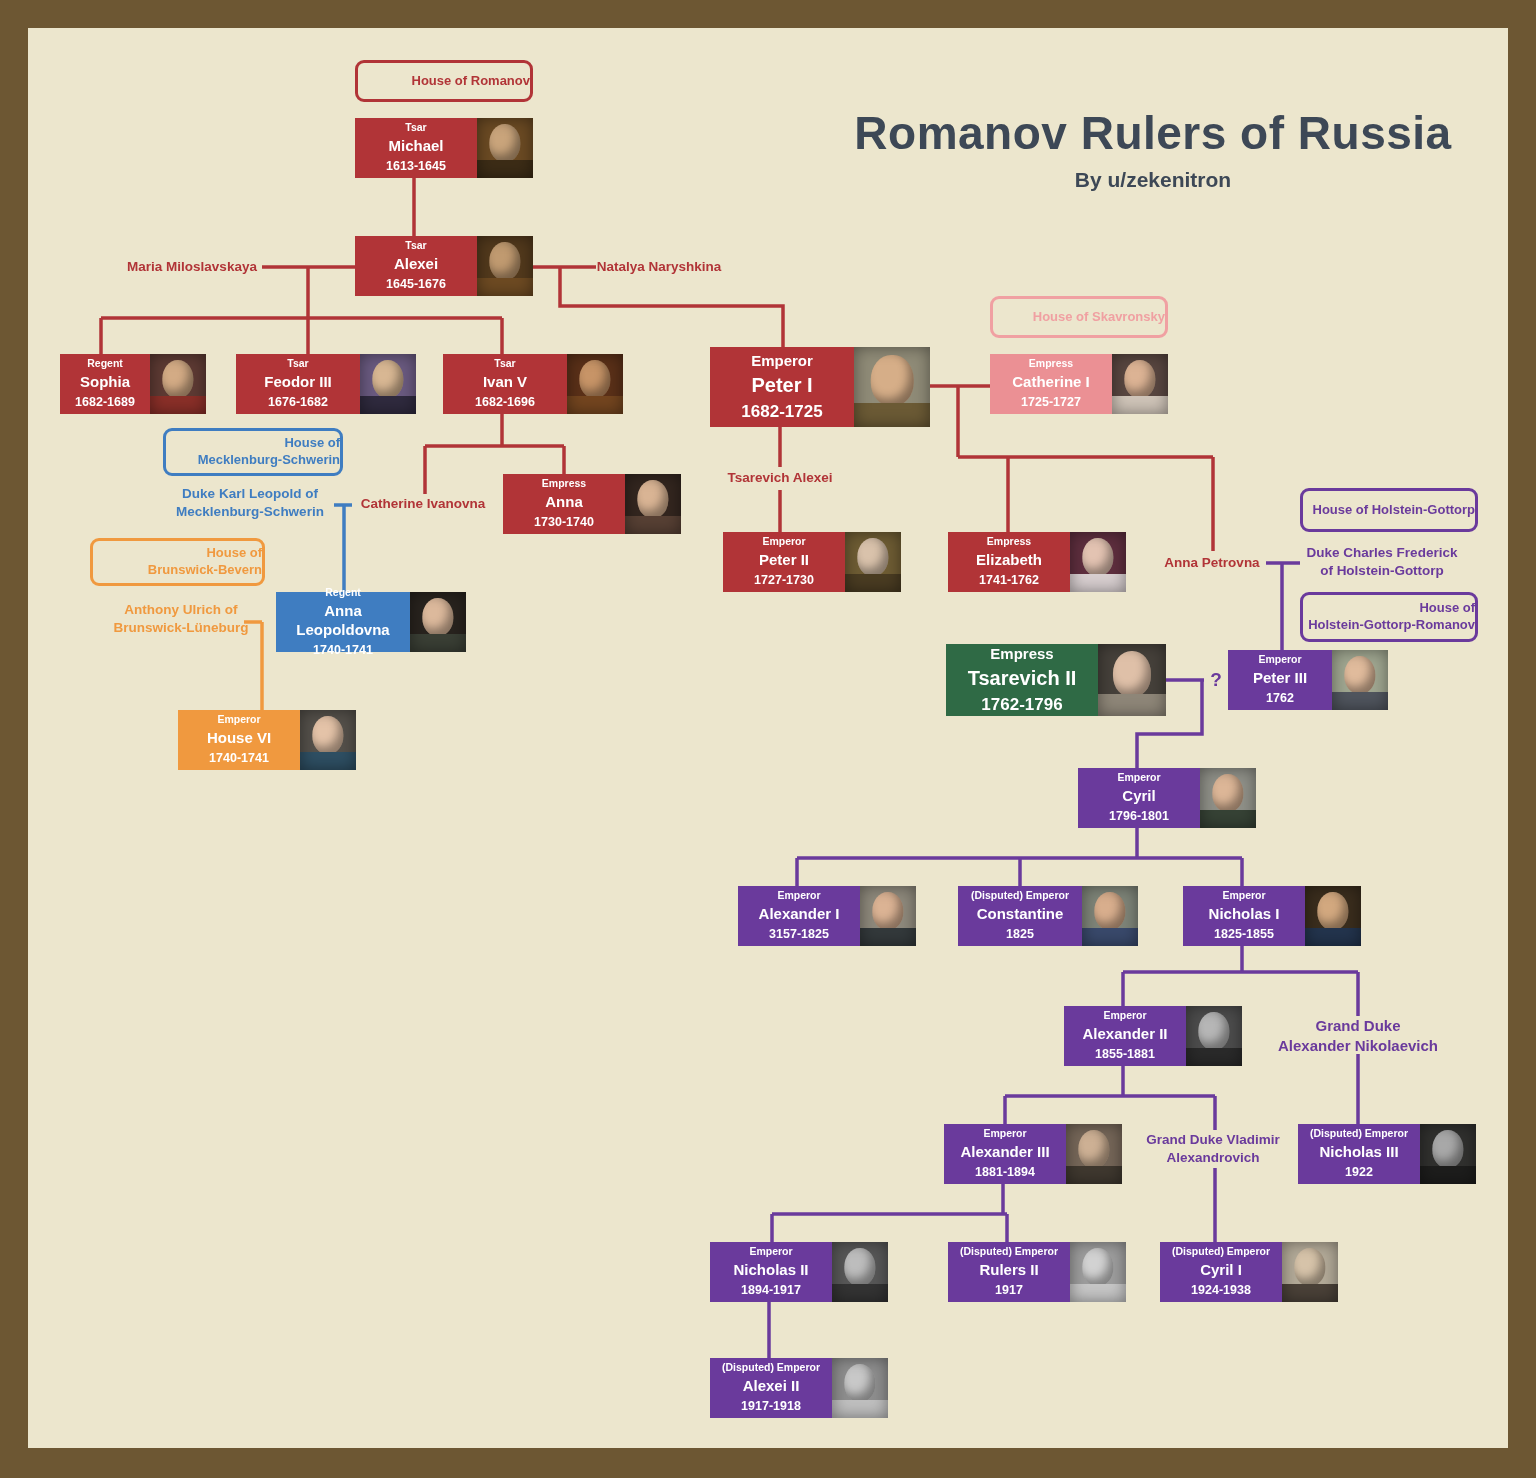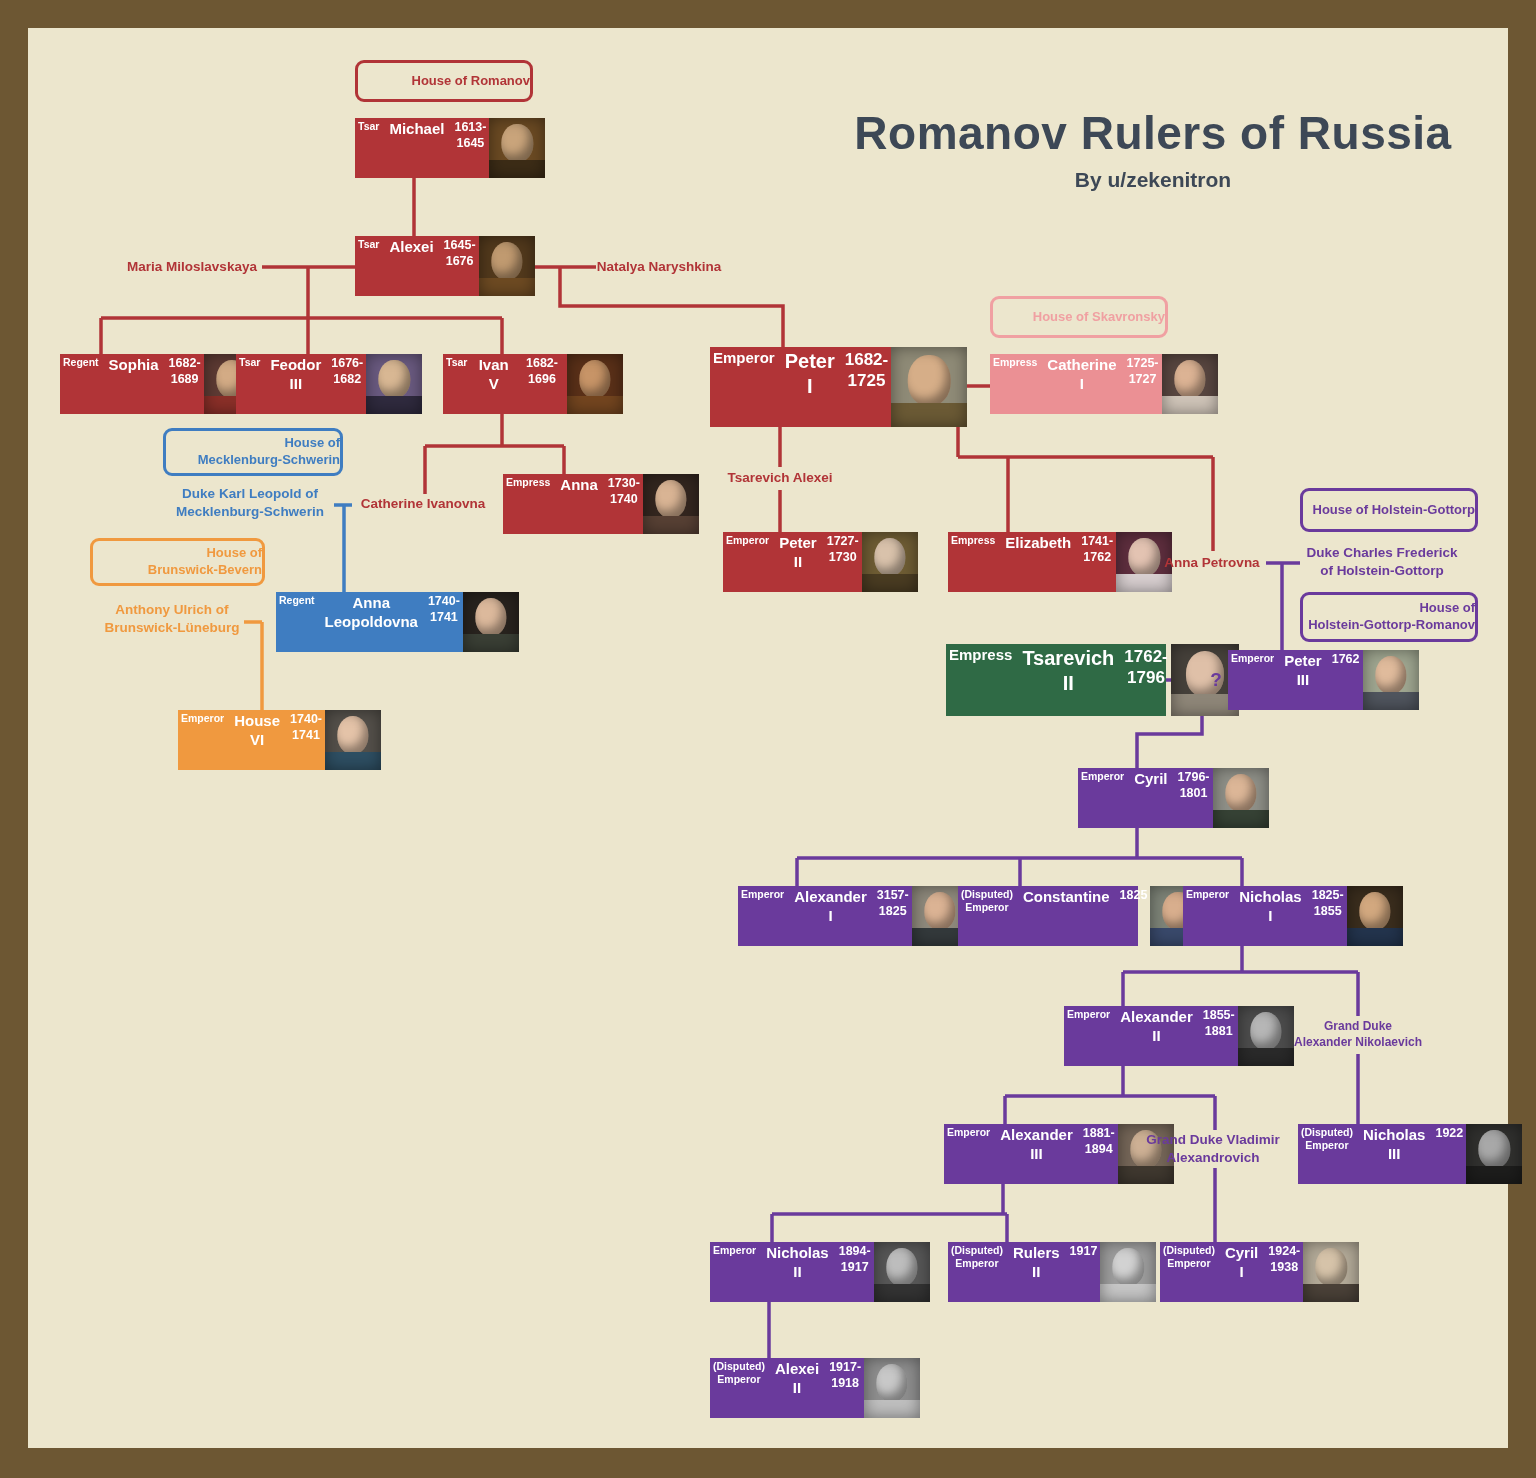--- a/index.html
+++ b/index.html
@@ -13,21 +13,21 @@
     position:absolute; left:28px; top:28px; width:1480px; height:1420px;
     background:#ece6cd;
   }
   #connector-layer { position:absolute; left:0; top:0; }
   #tree-layer { position:absolute; left:0; top:0; width:100%; height:100%; }
   .title-block { position:absolute; left:770px; top:106px; width:766px; text-align:center; color:#3d4856; }
   .title-block h1 { margin:0; font-size:46px; font-weight:bold; letter-spacing:0.5px; }
   .title-block .subtitle { margin-top:8px; font-size:21px; font-weight:bold; }
 
   .node { position:absolute; display:flex; color:#ffffff; font-weight:bold; text-align:center; }
-  .node .node-text { flex:1 1 auto; display:flex; flex-direction:row; justify-content:center; gap:10px; padding:2px 3px; }
+  .node .node-text { flex:1 1 auto; display:flex; flex-direction:column; justify-content:center; gap:3px; padding:2px 3px; }
   .node .rank  { font-size:10.5px; line-height:1.25; }
   .node .name  { font-size:15px;   line-height:1.25; }
   .node .years { font-size:12.5px; line-height:1.25; }
   .node.big .rank  { font-size:15px; }
   .node.big .name  { font-size:20px; }
   .node.big .years { font-size:17px; }
   .portrait { position:relative; flex:none; height:100%; overflow:hidden; }
   .portrait .face {
     position:absolute; left:50%; top:10%; width:56%; height:64%;
     transform:translateX(-50%);
@@ -430,35 +430,35 @@
       <div class="rel" style="left: 659px; top: 267px; color: rgb(177, 52, 55); font-size: 13.5px;">
         <div>Natalya Naryshkina</div>
       </div>
       <div class="rel" style="left: 423px; top: 504px; color: rgb(177, 52, 55); font-size: 13.5px;">
         <div>Catherine Ivanovna</div>
       </div>
       <div class="rel" style="left: 250px; top: 503px; color: rgb(63, 125, 193); font-size: 13.5px;">
         <div>Duke Karl Leopold of</div>
         <div>Mecklenburg-Schwerin</div>
       </div>
-      <div class="rel" style="left: 172px; top: 619px; color: rgb(240, 153, 63); font-size: 13.5px;">
+      <div class="rel" style="left: 181px; top: 619px; color: rgb(240, 153, 63); font-size: 13.5px;">
         <div>Anthony Ulrich of</div>
         <div>Brunswick-Lüneburg</div>
       </div>
       <div class="rel" style="left: 780px; top: 478px; color: rgb(177, 52, 55); font-size: 13.5px;">
         <div>Tsarevich Alexei</div>
       </div>
       <div class="rel" style="left: 1212px; top: 563px; color: rgb(177, 52, 55); font-size: 13.5px;">
         <div>Anna Petrovna</div>
       </div>
       <div class="rel" style="left: 1382px; top: 562px; color: rgb(106, 58, 156); font-size: 13.5px;">
         <div>Duke Charles Frederick</div>
         <div>of Holstein-Gottorp</div>
       </div>
-      <div class="rel" style="left: 1358px; top: 1035px; color: rgb(106, 58, 156); font-size: 12px;">
+      <div class="rel" style="left: 1358px; top: 1035px; color: rgb(106, 58, 156); font-size: 15px;">
         <div>Grand Duke</div>
         <div>Alexander Nikolaevich</div>
       </div>
       <div class="rel" style="left: 1213px; top: 1149px; color: rgb(106, 58, 156); font-size: 13.5px;">
         <div>Grand Duke Vladimir</div>
         <div>Alexandrovich</div>
       </div>
       <div class="rel" style="left: 1216px; top: 680px; color: rgb(106, 58, 156); font-size: 19px;">
         <div>?</div>
       </div>

